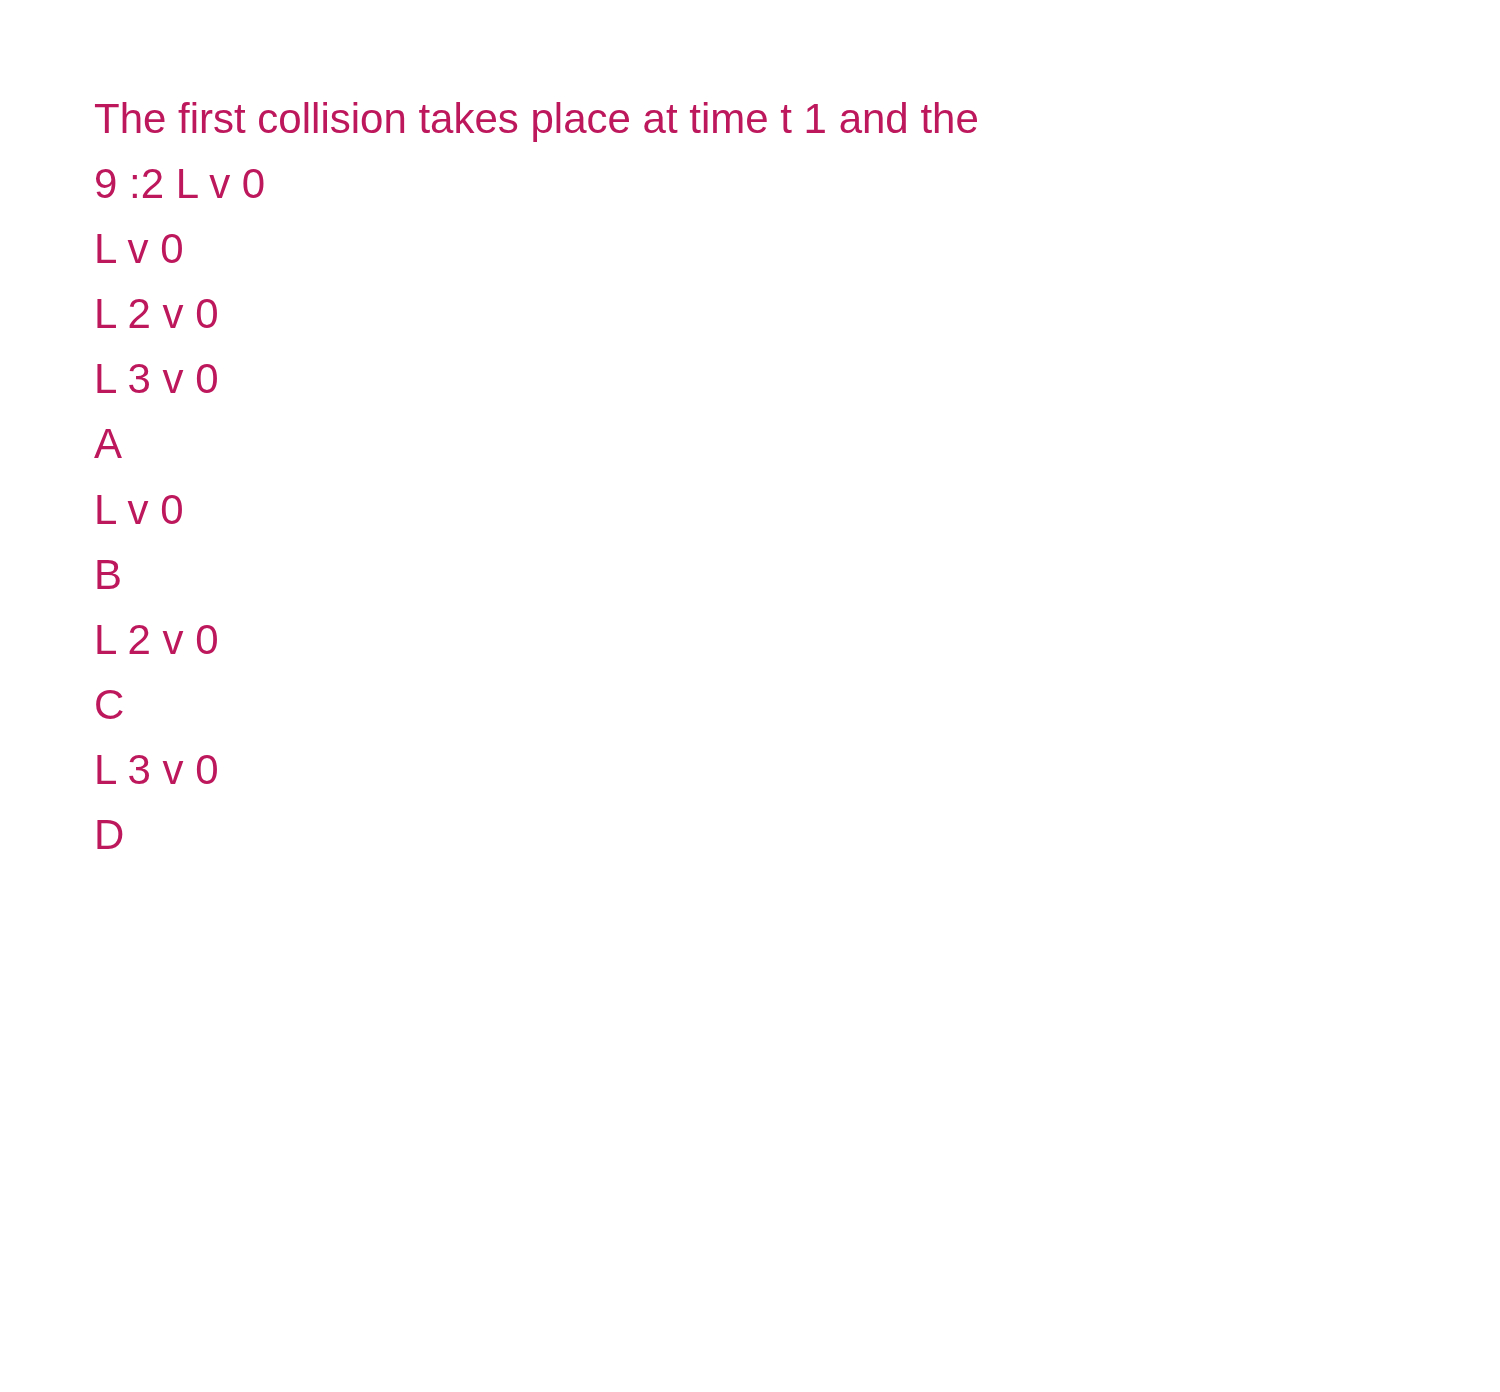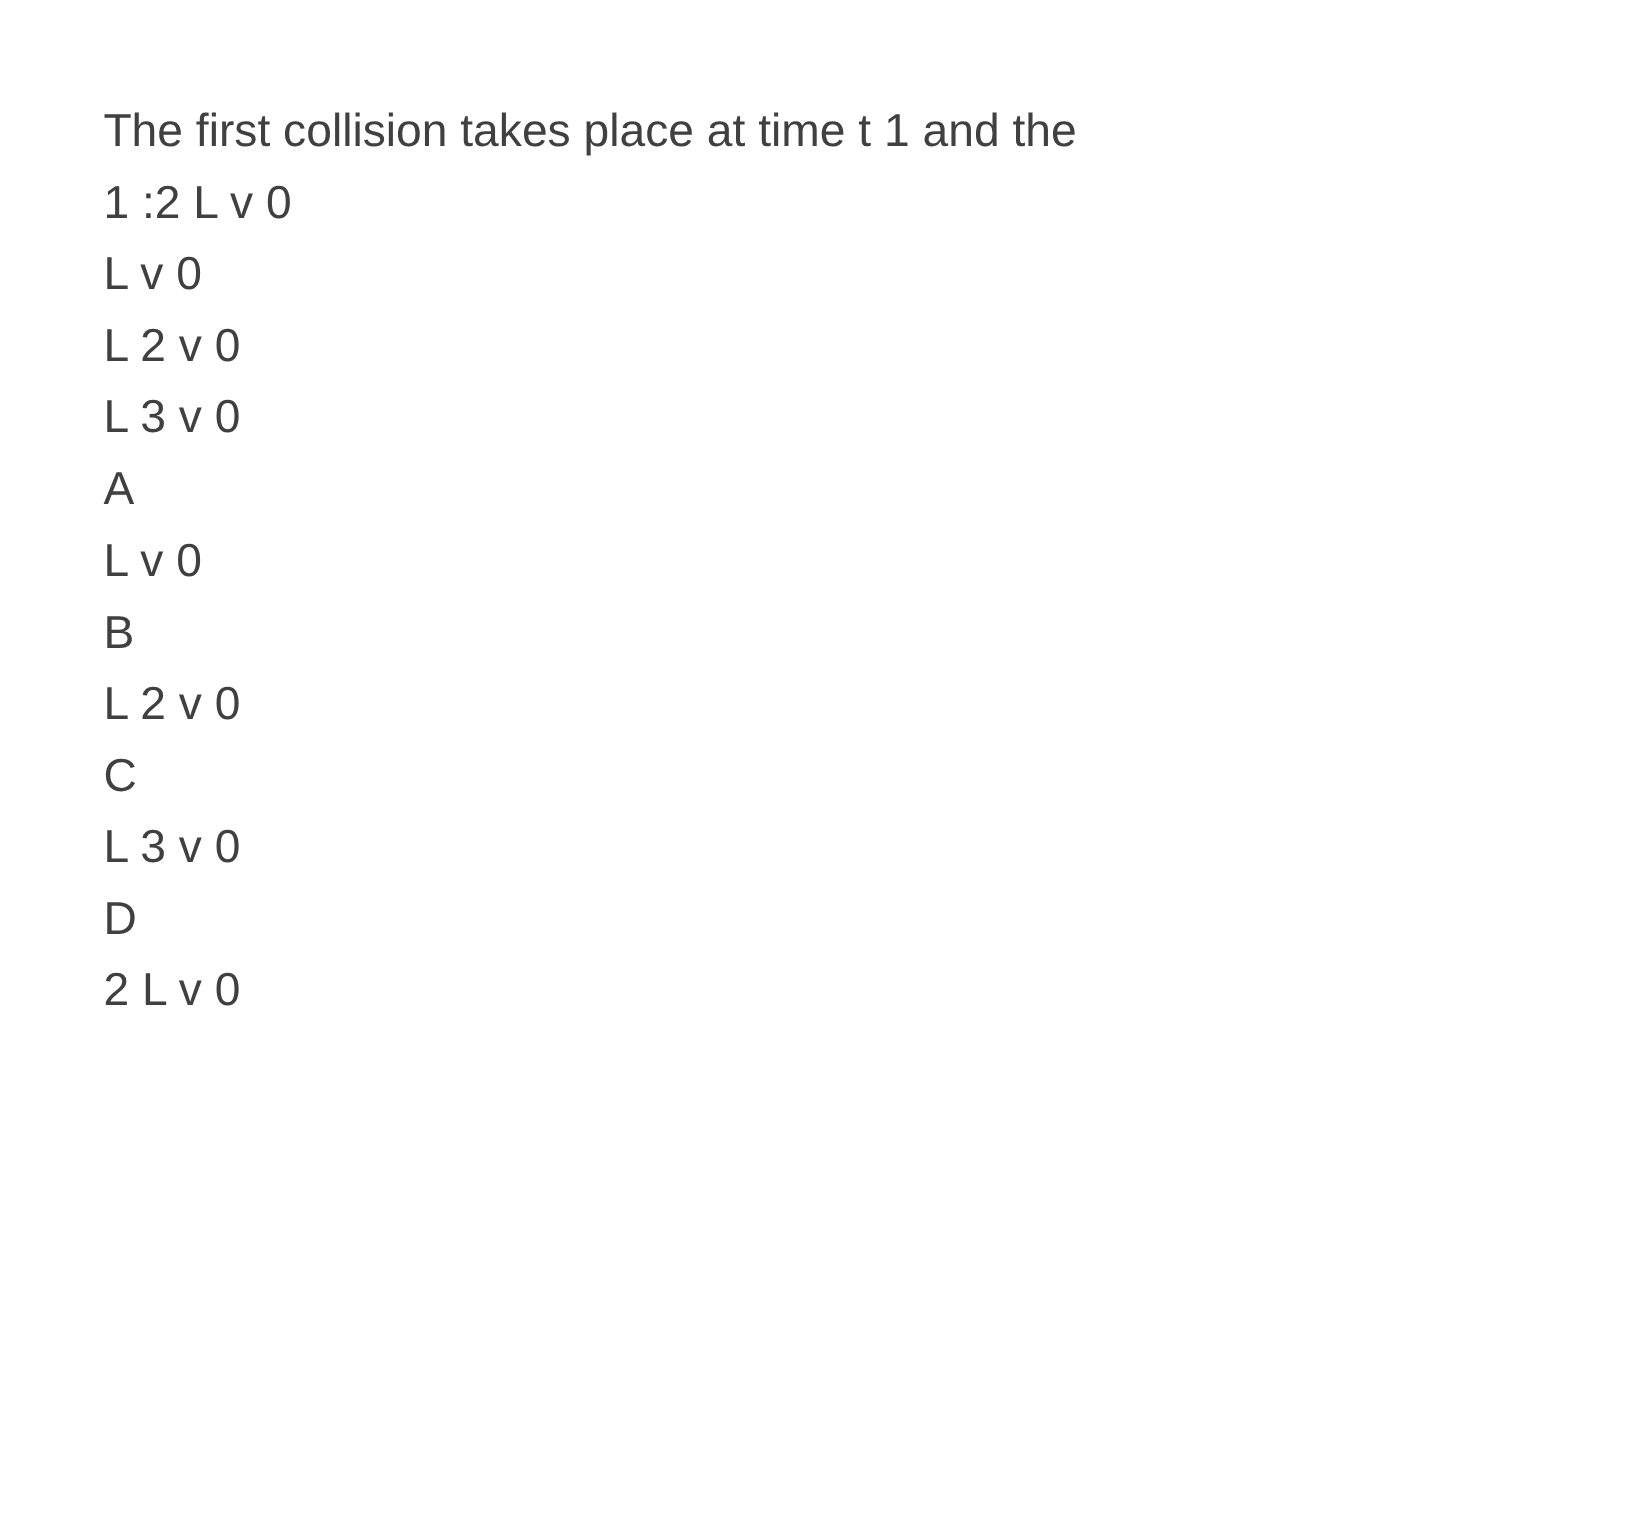--- a/index.html
+++ b/index.html
@@ -8,39 +8,38 @@
       box-sizing: border-box;
     }
     body {
       width: 1500px;
       height: 1392px;
       background: #ffffff;
       font-family: -apple-system, BlinkMacSystemFont, "Segoe UI", Helvetica, Arial, sans-serif;
       padding: 86px 94px;
     }
     .content {
-      color: #404040;
+      color: #be185d;
       font-size: 42px;
       line-height: 1.55;
       font-weight: 400;
     }
     .line {
       display: block;
     }
   </style>
 </head>
 <body>
 
 <div class="content">
   <span class="line">The first collision takes place at time t 1 and the</span>
-  <span class="line">1 :2 L v 0</span>
+  <span class="line">9 :2 L v 0</span>
   <span class="line">L v 0</span>
   <span class="line">L 2 v 0</span>
   <span class="line">L 3 v 0</span>
   <span class="line">A</span>
   <span class="line">L v 0</span>
   <span class="line">B</span>
   <span class="line">L 2 v 0</span>
   <span class="line">C</span>
   <span class="line">L 3 v 0</span>
   <span class="line">D</span>
-  <span class="line">2 L v 0</span>
 </div>
 
 </body></html>

